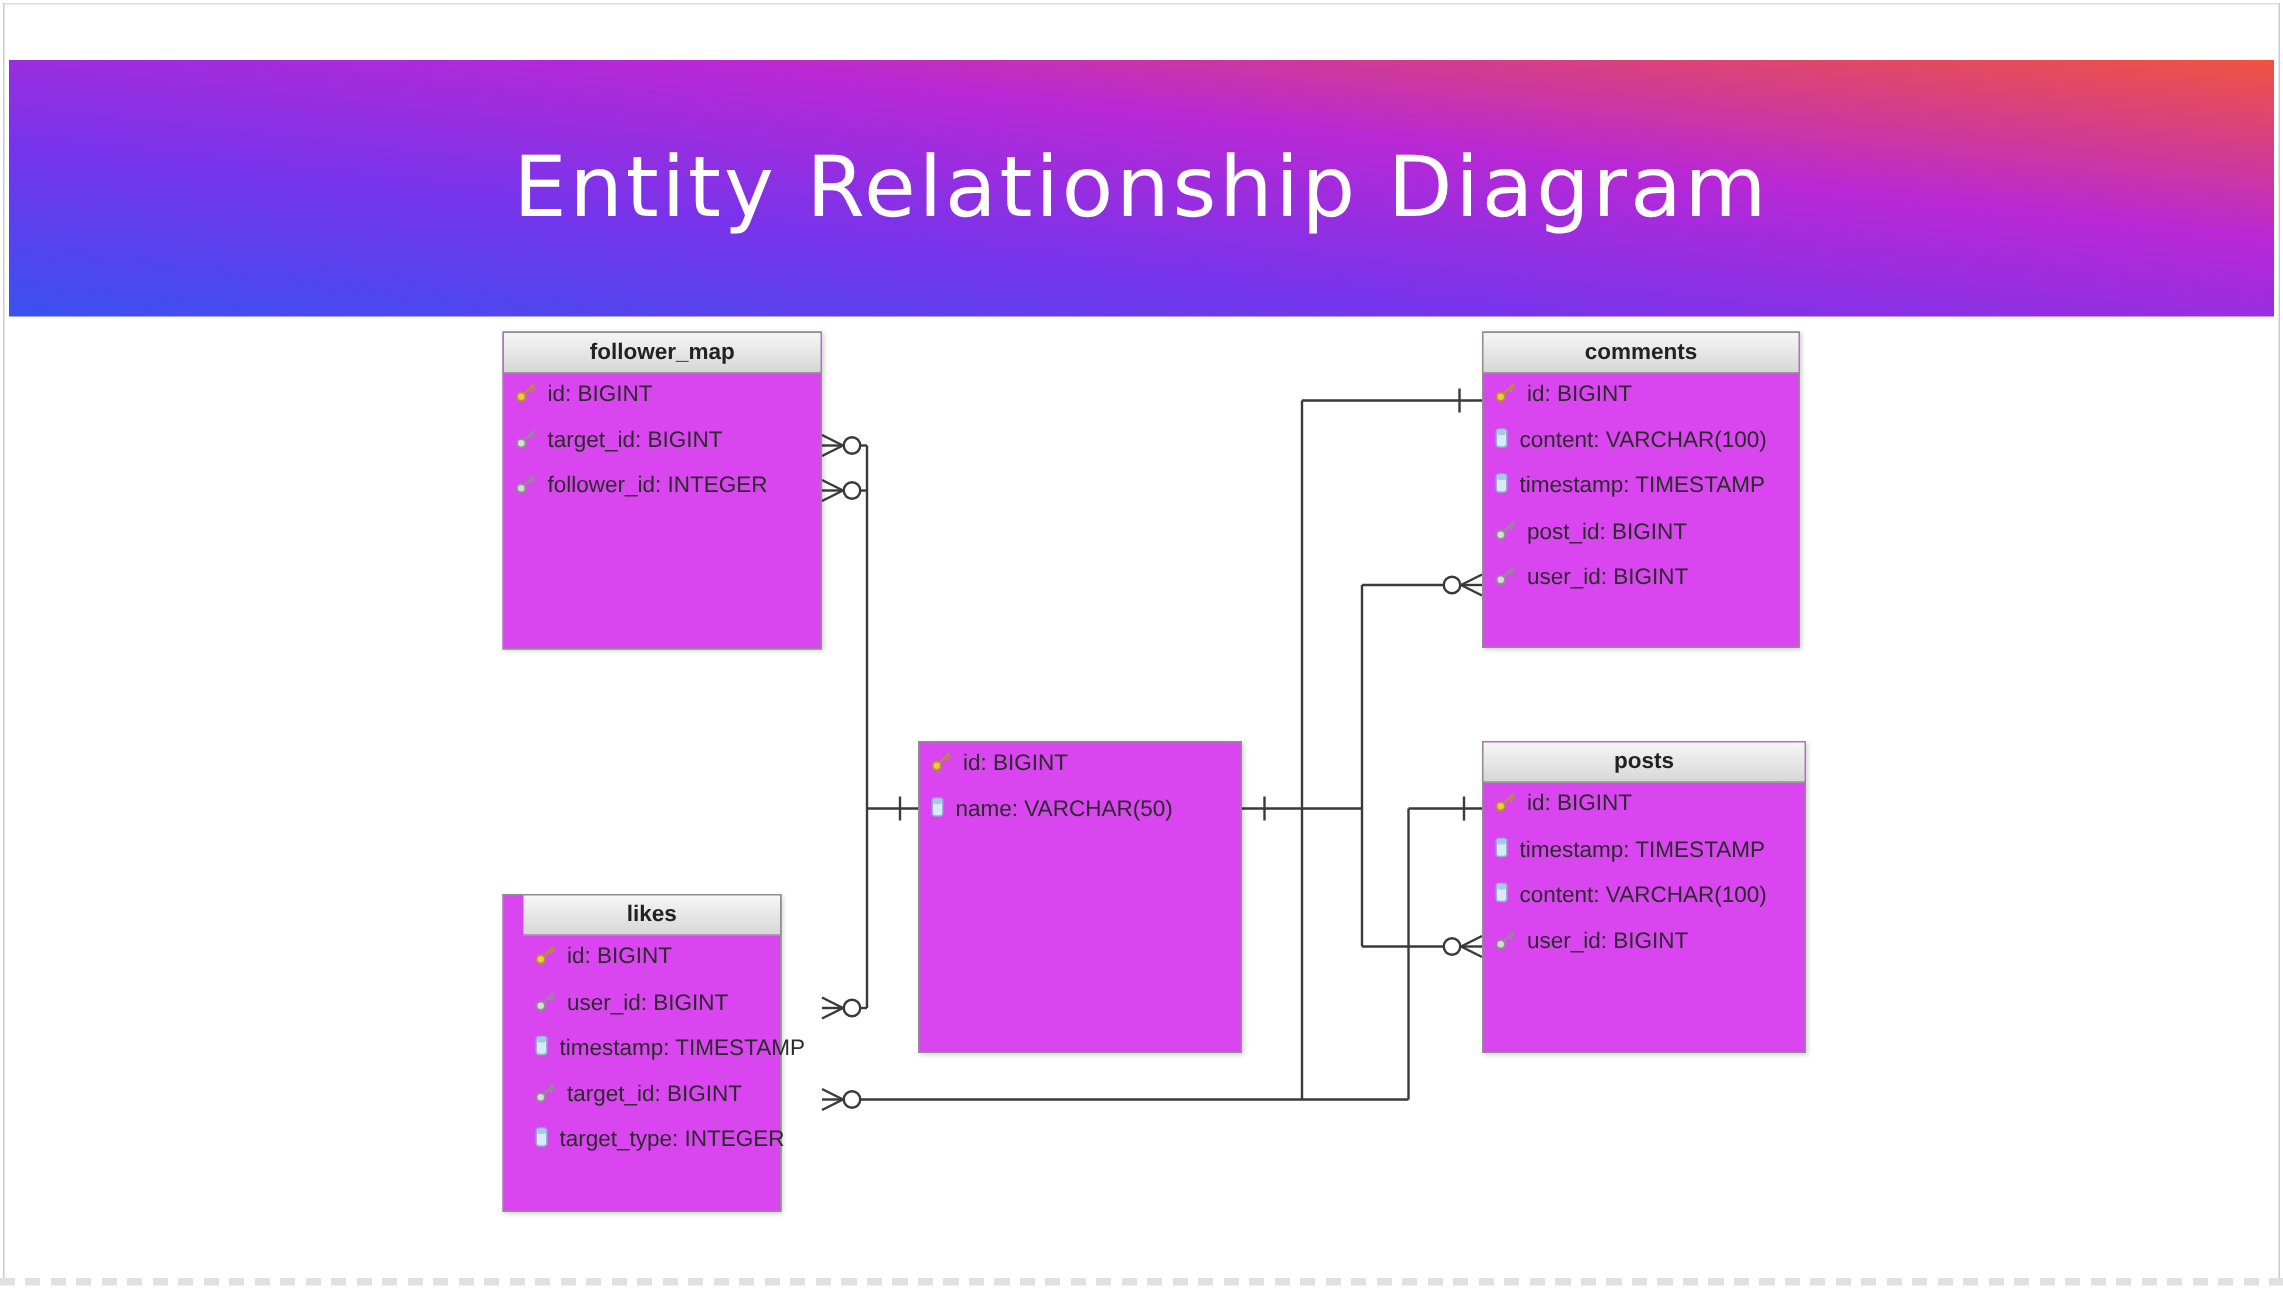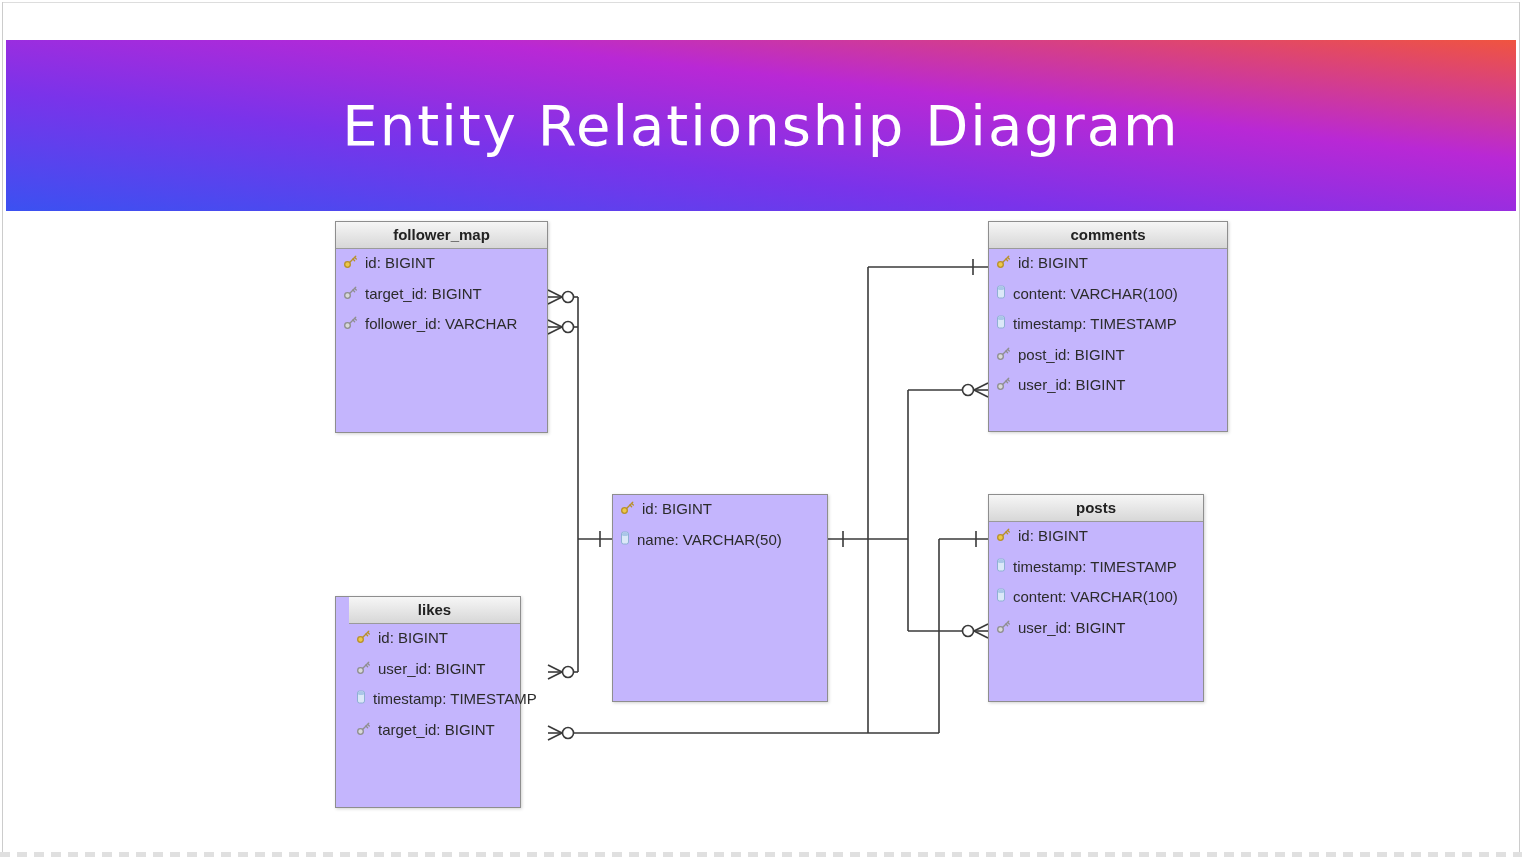--- a/index.html
+++ b/index.html
@@ -20,21 +20,21 @@
     position:absolute;left:6px;top:4px;width:1510px;height:171px;
     display:flex;align-items:center;justify-content:center;margin-top:36px;
   }
   .banner h1{
     margin:0;font-family:"DejaVu Sans",sans-serif;font-weight:400;
     font-size:56px;letter-spacing:2px;color:#ffffff;white-space:nowrap;
   }
   
   #edges{position:absolute;left:0;top:0;width:1522px;height:860px;}
   .erd-table{
-    position:absolute;background:#c4b5fd;border:1px solid #8e8e8e;
+    position:absolute;background:#d946ef;border:1px solid #8e8e8e;
     box-shadow:1px 1px 3px rgba(0,0,0,0.18);box-sizing:border-box;
   }
   .erd-table .hd{
     height:26px;line-height:26px;text-align:center;font-weight:bold;
     font-size:15px;color:#222222;
     background:linear-gradient(#f6f6f6,#d7d7d7);
     border-bottom:1px solid #9a9a9a;
   }
   .erd-table .rows{padding-top:5px;}
   .erd-table .row{
@@ -133,25 +133,25 @@
           <span class="ic">
             <svg width="15" height="15" viewBox="0 0 16 16">
               <g stroke="#8f8f8f" stroke-width="1.4" fill="none" stroke-linecap="round">
                 <line x1="7" y1="9" x2="13.6" y2="2.4"></line>
                 <line x1="10.6" y1="5.4" x2="12.4" y2="7.2"></line>
                 <line x1="12.4" y1="3.6" x2="14.2" y2="5.4"></line>
                 <circle cx="4.8" cy="11.2" r="3" fill="#d9d9d9"></circle>
               </g>
             </svg>
           </span>
-          <span>follower_id: VARCHAR</span>
-        </div>
-      </div>
-    </div>
-    <div class="erd-table" style="left: 988px; top: 221px; width: 240px; height: 211px;">
+          <span>follower_id: INTEGER</span>
+        </div>
+      </div>
+    </div>
+    <div class="erd-table" style="left: 988px; top: 221px; width: 212px; height: 211px;">
       <div class="hd">comments</div>
       <div class="rows">
         <div class="row">
           <span class="ic">
             <svg width="15" height="15" viewBox="0 0 16 16">
               <g stroke="#b8912a" stroke-width="1.4" fill="none" stroke-linecap="round">
                 <line x1="7" y1="9" x2="13.6" y2="2.4"></line>
                 <line x1="10.6" y1="5.4" x2="12.4" y2="7.2"></line>
                 <line x1="12.4" y1="3.6" x2="14.2" y2="5.4"></line>
                 <circle cx="4.8" cy="11.2" r="3" fill="#edc84a"></circle>
@@ -324,16 +324,25 @@
             <svg width="15" height="15" viewBox="0 0 16 16">
               <g stroke="#8f8f8f" stroke-width="1.4" fill="none" stroke-linecap="round">
                 <line x1="7" y1="9" x2="13.6" y2="2.4"></line>
                 <line x1="10.6" y1="5.4" x2="12.4" y2="7.2"></line>
                 <line x1="12.4" y1="3.6" x2="14.2" y2="5.4"></line>
                 <circle cx="4.8" cy="11.2" r="3" fill="#d9d9d9"></circle>
               </g>
             </svg>
           </span>
           <span>target_id: BIGINT</span>
+        </div>
+        <div class="row">
+          <span class="ic">
+            <svg width="10" height="14" viewBox="0 0 10 14">
+              <rect x="1.5" y="1" width="7" height="12" rx="2" fill="#dbe8f8" stroke="#8fb0d4"></rect>
+              <rect x="2" y="1.5" width="6" height="3.5" rx="1.5" fill="#aac6e8"></rect>
+            </svg>
+          </span>
+          <span>target_type: INTEGER</span>
         </div>
       </div>
     </div>
   </div>
 
 </body></html>

